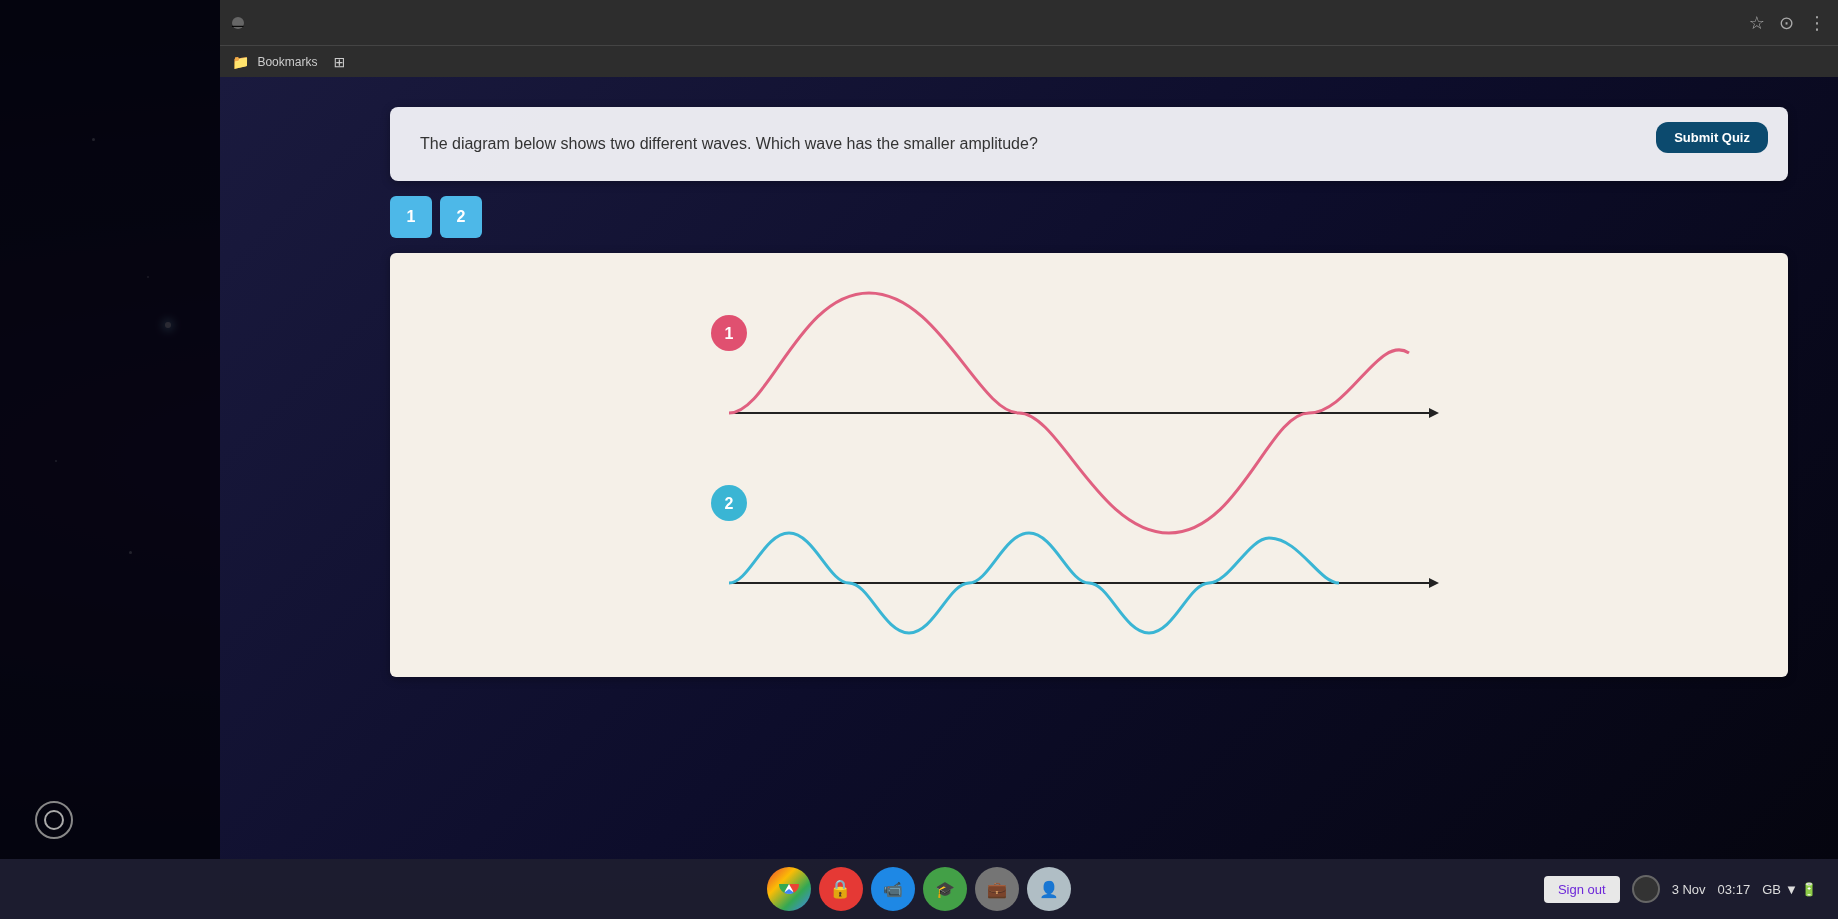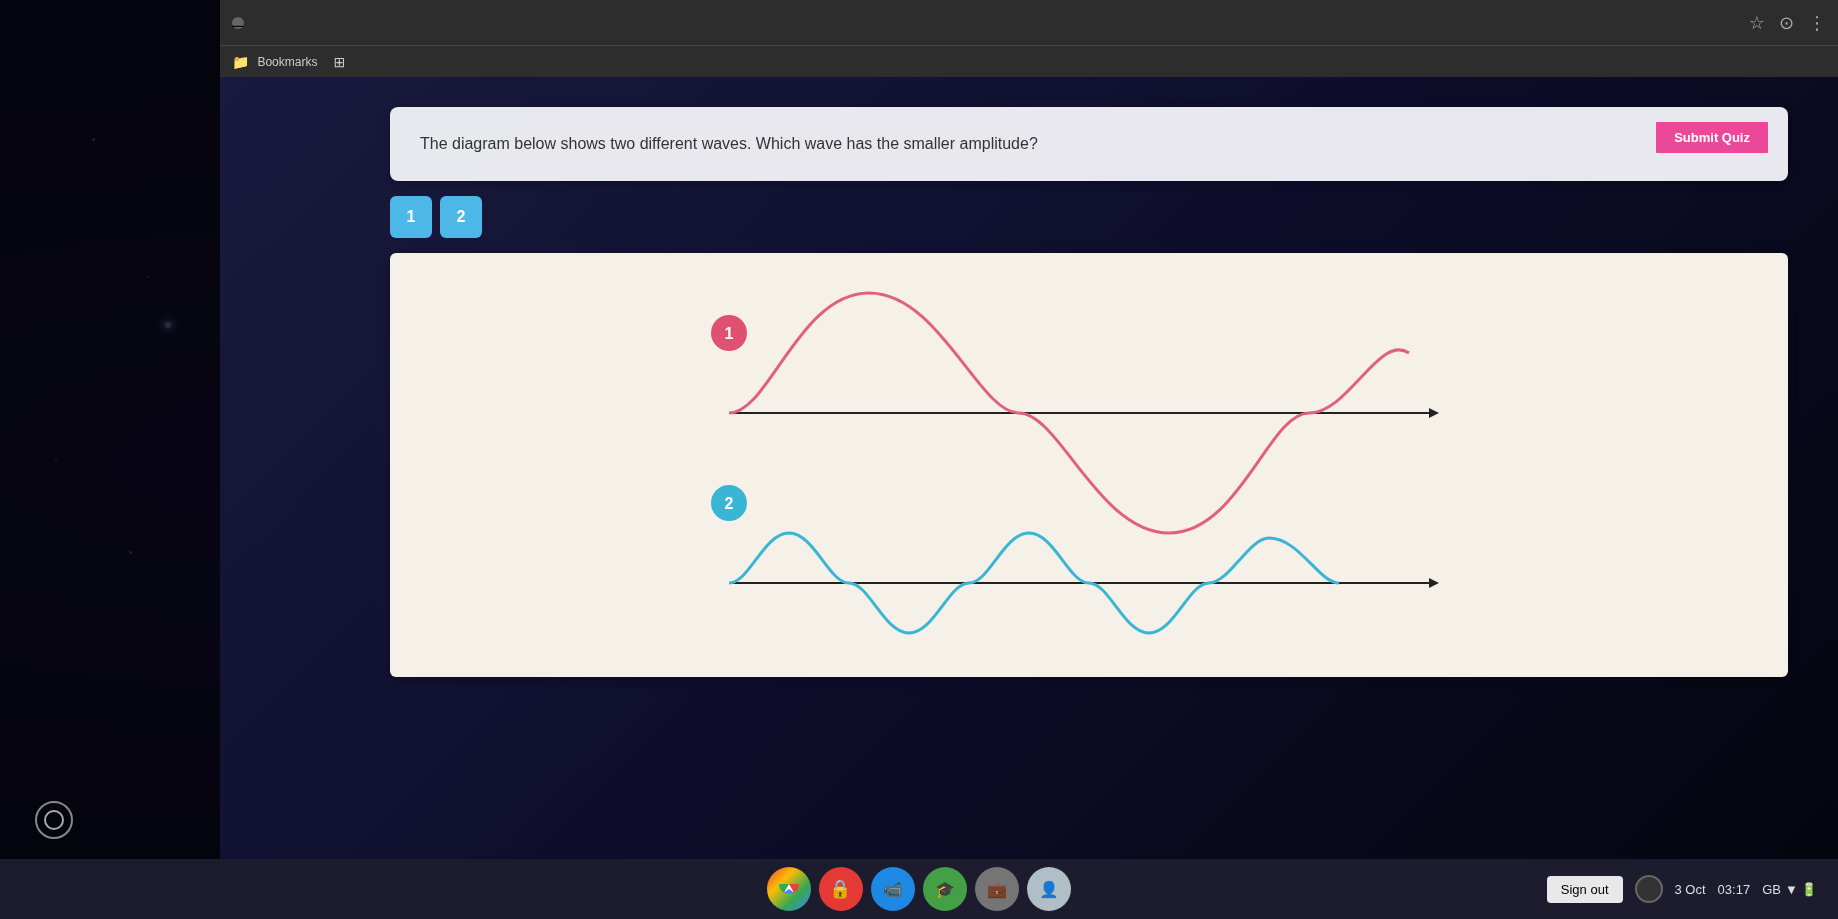--- a/index.html
+++ b/index.html
@@ -65,25 +65,25 @@
     .question-text {
       font-size: 16px;
       color: #333;
       line-height: 1.5;
     }
 
     .submit-btn {
       position: absolute;
       top: 15px;
       right: 20px;
-      background: #ec4899;
+      background: #0c4a6e;
       color: white;
       border: none;
       padding: 8px 18px;
-      border-radius: 1px;
+      border-radius: 12px;
       font-size: 13px;
       cursor: pointer;
       font-weight: bold;
     }
 
     
     .answer-buttons {
       display: flex;
       gap: 8px;
       margin-bottom: 15px;
@@ -157,21 +157,21 @@
       right: 20px;
       display: flex;
       align-items: center;
       gap: 12px;
       color: #ddd;
       font-size: 13px;
     }
 
     .sign-out-btn {
       background: #e8e8e8;
-      color: #000000;
+      color: #6d28d9;
       border: none;
       padding: 6px 14px;
       border-radius: 4px;
       font-size: 13px;
       cursor: pointer;
     }
 
     .system-circle {
       width: 28px;
       height: 28px;
@@ -298,21 +298,21 @@
 
   <div class="taskbar-icon gray-circle" style="color:white;font-size:16px;">💼</div>
 
   <div class="taskbar-icon light-circle" style="color:white;font-size:16px;">👤</div>
 
   <div class="taskbar-right">
     <button class="sign-out-btn">Sign out</button>
 
     <div class="system-circle"></div>
 
-    <span>3 Oct</span>
+    <span>3 Nov</span>
     <span>03:17</span>
 
     <div style="display:flex;align-items:center;gap:4px;">
       <span>GB</span>
       <span>▼</span>
       <span>🔋</span>
     </div>
   </div>
 
 </div>

